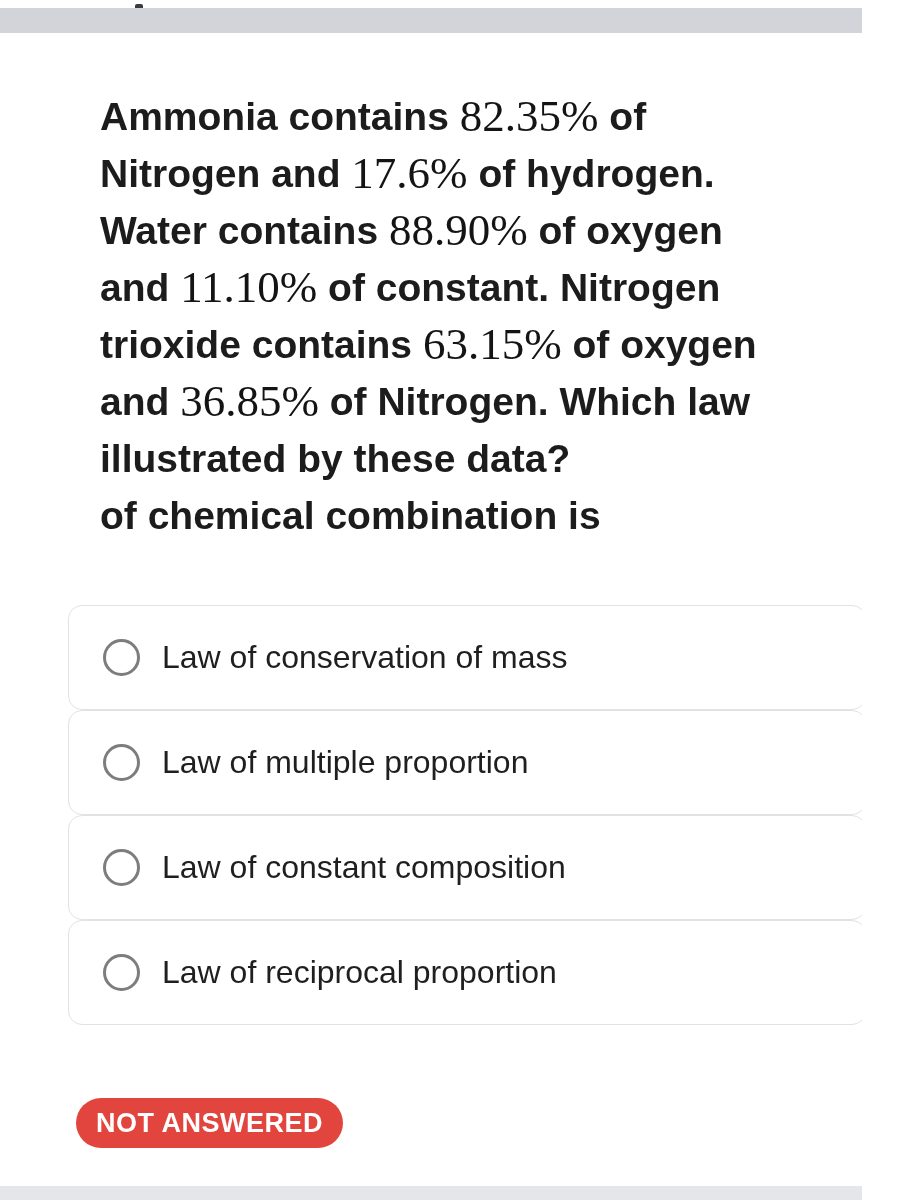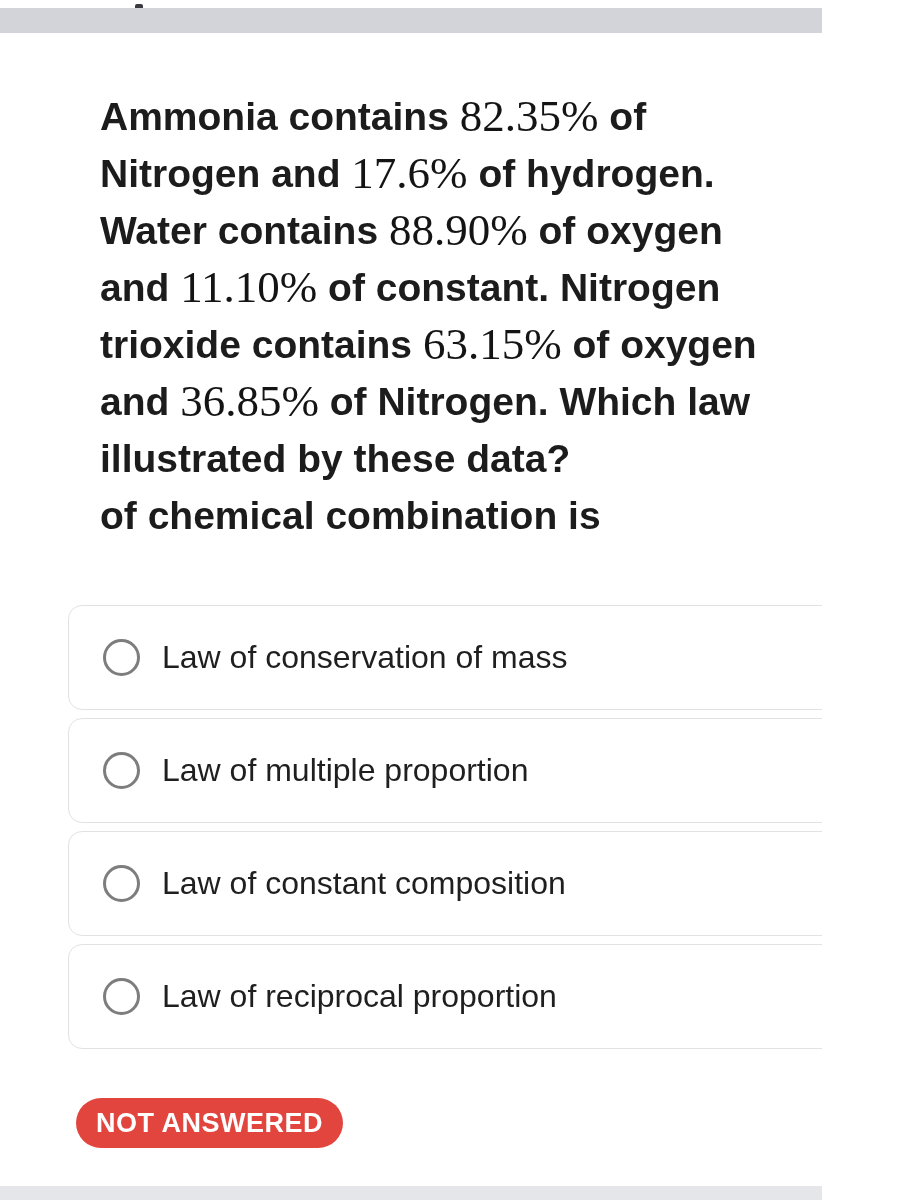--- a/index.html
+++ b/index.html
@@ -7,20 +7,21 @@
     padding: 0;
     background: #ffffff;
     font-family: "Liberation Sans", sans-serif;
   }
   .screen {
     position: relative;
     width: 822px;
     height: 1200px;
     background: #ffffff;
     overflow: hidden;
+    padding-left: 40px;
   }
   .top-strip {
     position: absolute;
     left: 0; top: 8px;
     width: 898px; height: 25px;
     background: #d2d4d9;
   }
   .top-artifact {
     position: absolute;
     left: 135px; top: 4px;
@@ -60,21 +61,20 @@
   }
   .options {
     position: absolute;
     left: 68px; top: 605px;
     width: 798px;
   }
   .option-card {
     box-sizing: border-box;
     width: 798px;
     height: 105px;
-    margin-bottom: 8px;
     background: #ffffff;
     border: 1.5px solid #e2e2e2;
     border-radius: 14px;
     display: flex;
     align-items: center;
     cursor: pointer;
   }
   .radio {
     box-sizing: border-box;
     width: 37px; height: 37px;

